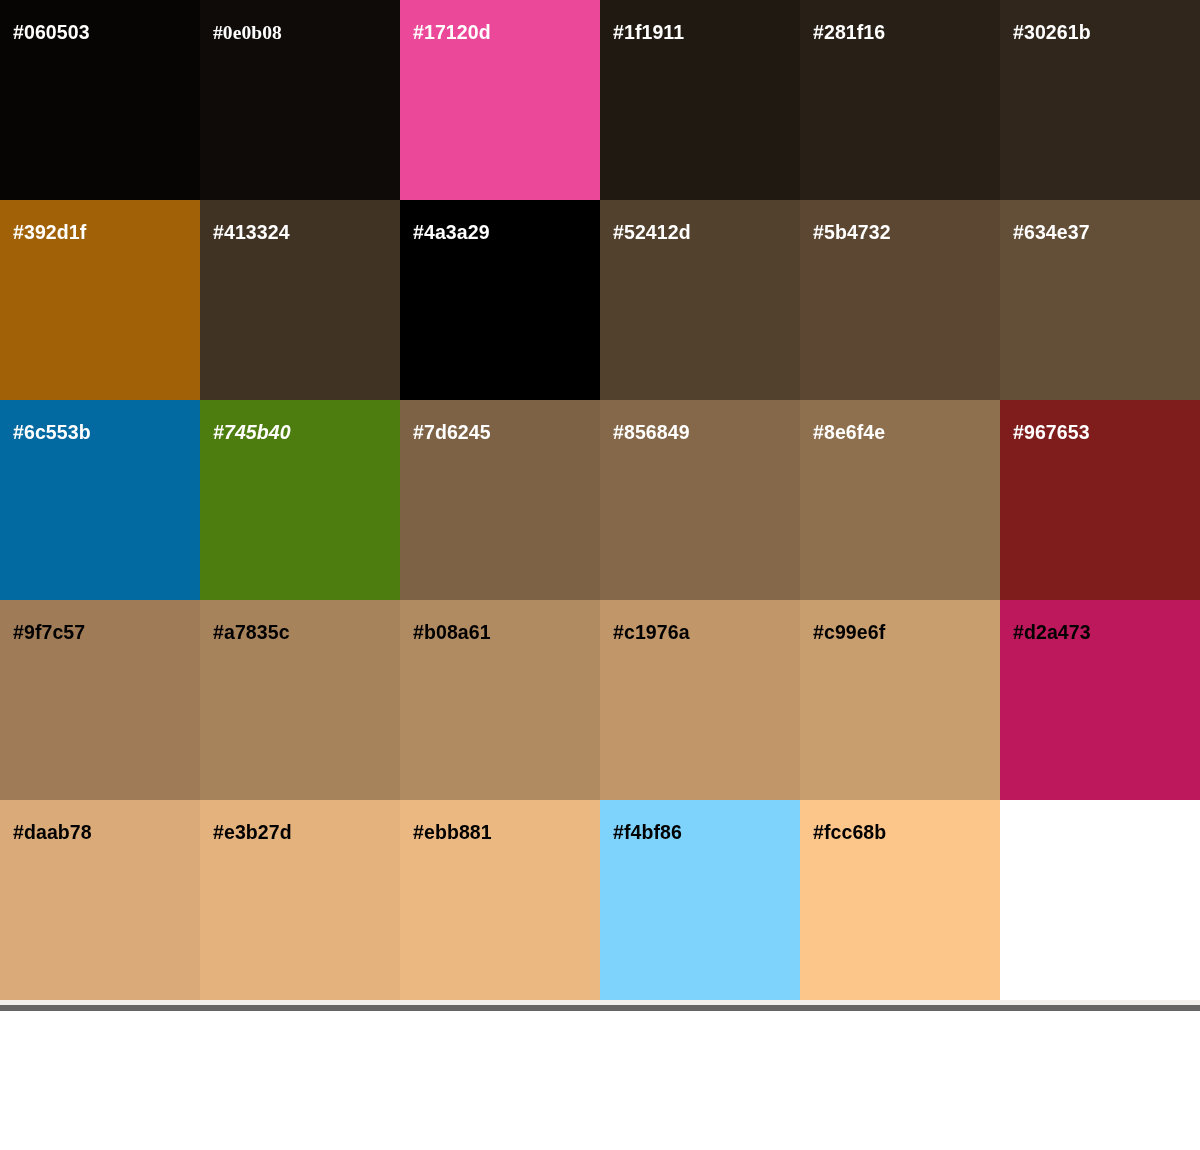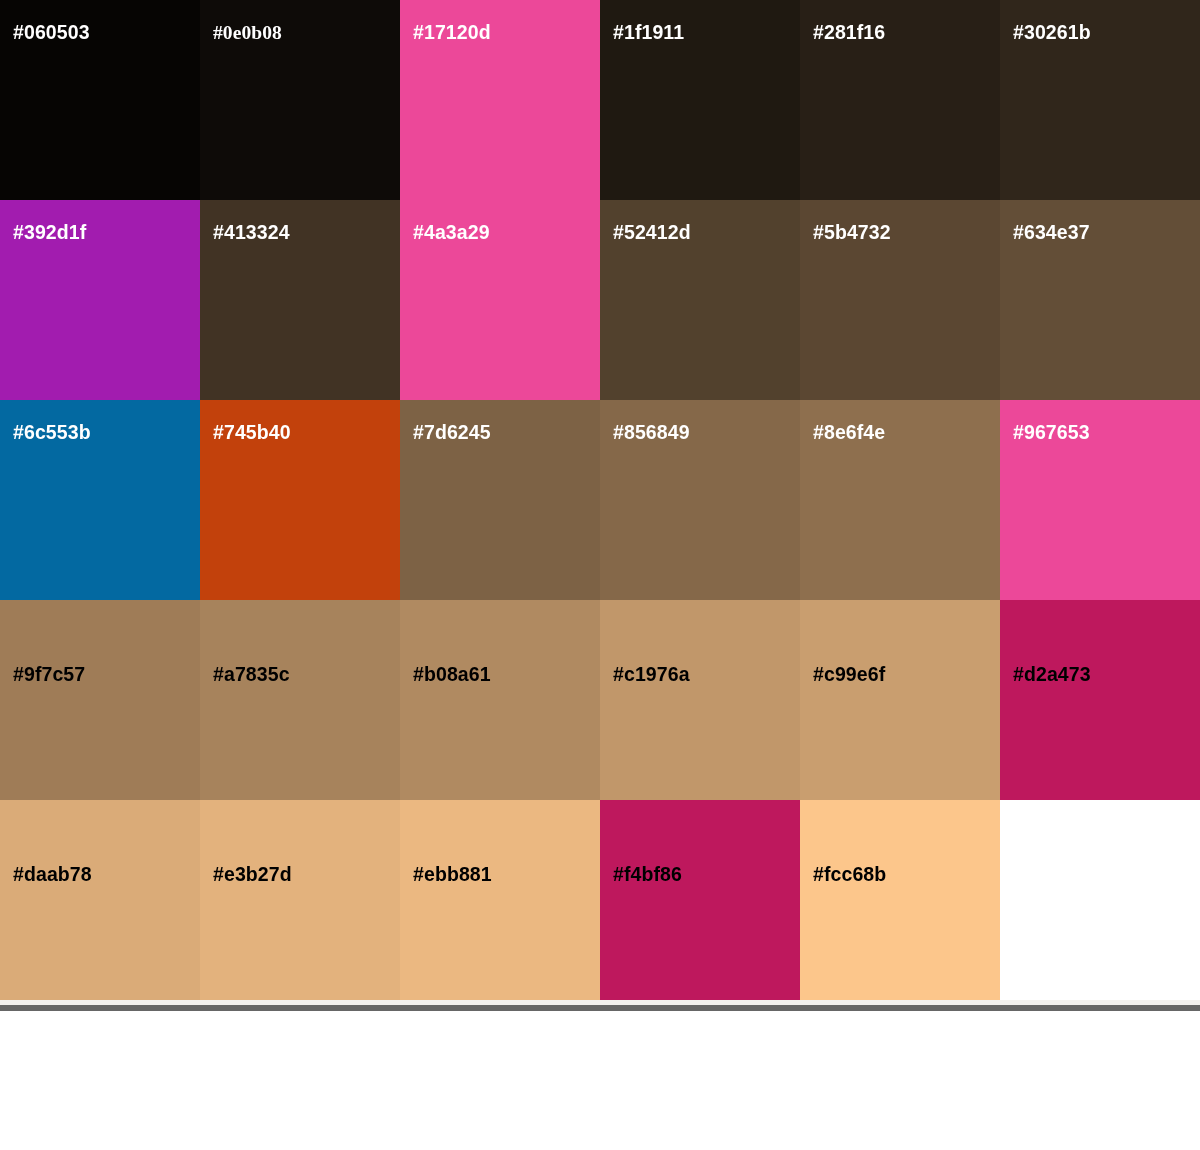--- a/index.html
+++ b/index.html
@@ -27,21 +27,21 @@
   .swatch-label {
     position:absolute;
     left:13px; top:23px;
     font-size:19.5px;
     font-weight:bold;
     letter-spacing:.1px;
     line-height:1;
     white-space:nowrap;
   }
   .light-text .swatch-label { color:#ffffff; }
-  .dark-text  .swatch-label { color:#000000;margin-top:42px; }
+  .dark-text  .swatch-label { color:#000000; }
 
   
   #divider-gap {
     position:absolute; left:0; top:1000px;
     width:1200px; height:5px; background:#f2f0ed;
   }
   #divider-bar {
     position:absolute; left:0; top:1005px;
     width:1200px; height:6px; background:#666666;
   }
@@ -70,54 +70,54 @@
       </div>
       <div class="swatch light-text" style="background: rgb(31, 25, 17);">
         <span class="swatch-label">#1f1911</span>
       </div>
       <div class="swatch light-text" style="background: rgb(40, 31, 22);">
         <span class="swatch-label">#281f16</span>
       </div>
       <div class="swatch light-text" style="background: rgb(48, 38, 27);">
         <span class="swatch-label">#30261b</span>
       </div>
-      <div class="swatch light-text" style="background: #a21caf;">
+      <div class="swatch light-text" style="background: #a16207;">
         <span class="swatch-label">#392d1f</span>
       </div>
       <div class="swatch light-text" style="background: rgb(65, 51, 36);">
         <span class="swatch-label">#413324</span>
       </div>
-      <div class="swatch light-text" style="background: #ec4899;">
+      <div class="swatch light-text" style="background: #000000;">
         <span class="swatch-label">#4a3a29</span>
       </div>
       <div class="swatch light-text" style="background: rgb(82, 65, 45);">
         <span class="swatch-label">#52412d</span>
       </div>
       <div class="swatch light-text" style="background: rgb(91, 71, 50);">
         <span class="swatch-label">#5b4732</span>
       </div>
       <div class="swatch light-text" style="background: rgb(99, 78, 55);">
         <span class="swatch-label">#634e37</span>
       </div>
       <div class="swatch light-text" style="background: #0369a1;">
         <span class="swatch-label">#6c553b</span>
       </div>
-      <div class="swatch light-text" style="background: #c2410c;">
+      <div class="swatch light-text" style="background: #4d7c0f; font-style: italic;">
         <span class="swatch-label">#745b40</span>
       </div>
       <div class="swatch light-text" style="background: rgb(125, 98, 69);">
         <span class="swatch-label">#7d6245</span>
       </div>
       <div class="swatch light-text" style="background: rgb(133, 104, 73);">
         <span class="swatch-label">#856849</span>
       </div>
       <div class="swatch light-text" style="background: rgb(142, 111, 78);">
         <span class="swatch-label">#8e6f4e</span>
       </div>
-      <div class="swatch light-text" style="background: #ec4899;">
+      <div class="swatch light-text" style="background: #7f1d1d;">
         <span class="swatch-label">#967653</span>
       </div>
       <div class="swatch dark-text" style="background: rgb(159, 124, 87);">
         <span class="swatch-label">#9f7c57</span>
       </div>
       <div class="swatch dark-text" style="background: rgb(167, 131, 92);">
         <span class="swatch-label">#a7835c</span>
       </div>
       <div class="swatch dark-text" style="background: rgb(176, 138, 97);">
         <span class="swatch-label">#b08a61</span>
@@ -133,21 +133,21 @@
       </div>
       <div class="swatch dark-text" style="background: rgb(218, 171, 120);">
         <span class="swatch-label">#daab78</span>
       </div>
       <div class="swatch dark-text" style="background: rgb(227, 178, 125);">
         <span class="swatch-label">#e3b27d</span>
       </div>
       <div class="swatch dark-text" style="background: rgb(235, 184, 129);">
         <span class="swatch-label">#ebb881</span>
       </div>
-      <div class="swatch dark-text" style="background: #be185d;">
+      <div class="swatch dark-text" style="background: #7dd3fc;">
         <span class="swatch-label">#f4bf86</span>
       </div>
       <div class="swatch dark-text" style="background: rgb(252, 198, 139);">
         <span class="swatch-label">#fcc68b</span>
       </div>
     </div>
 
   <div id="divider-gap"></div>
   <div id="divider-bar"></div>
 

